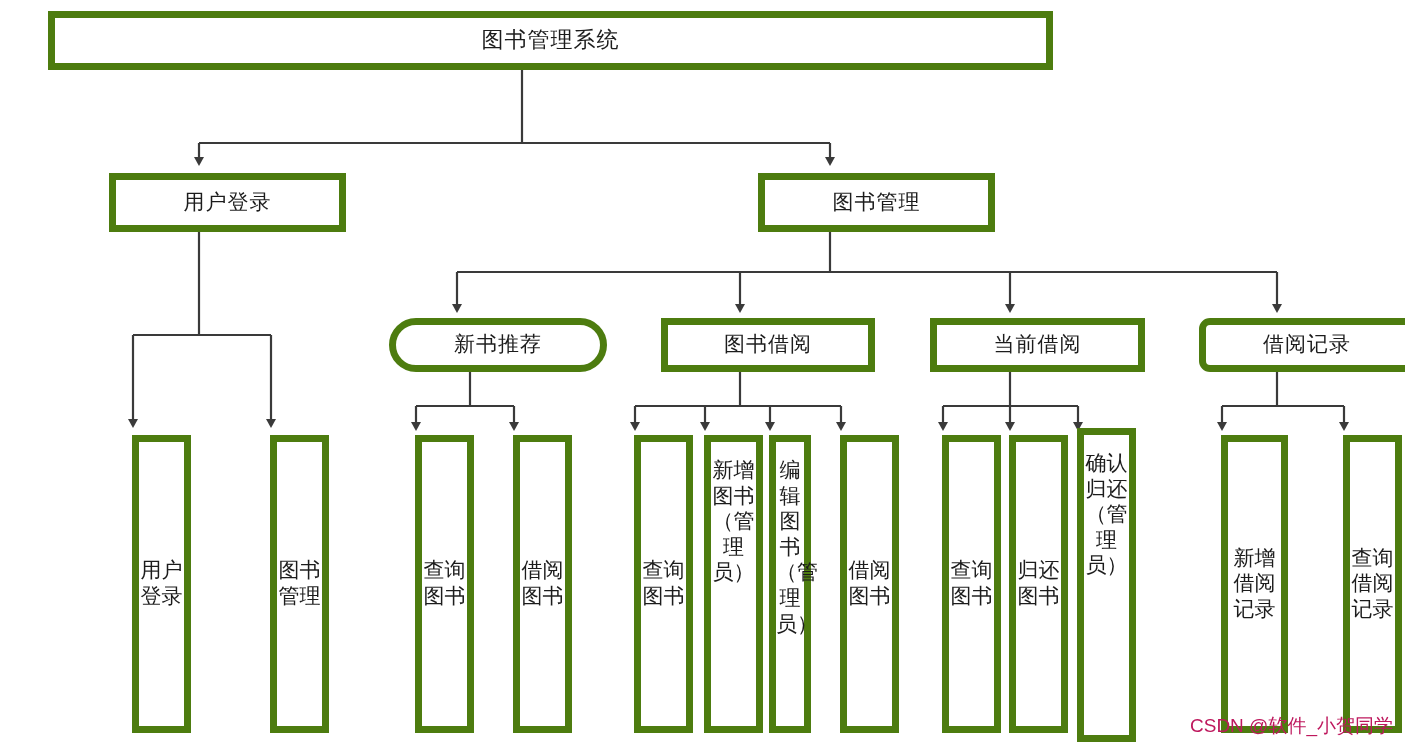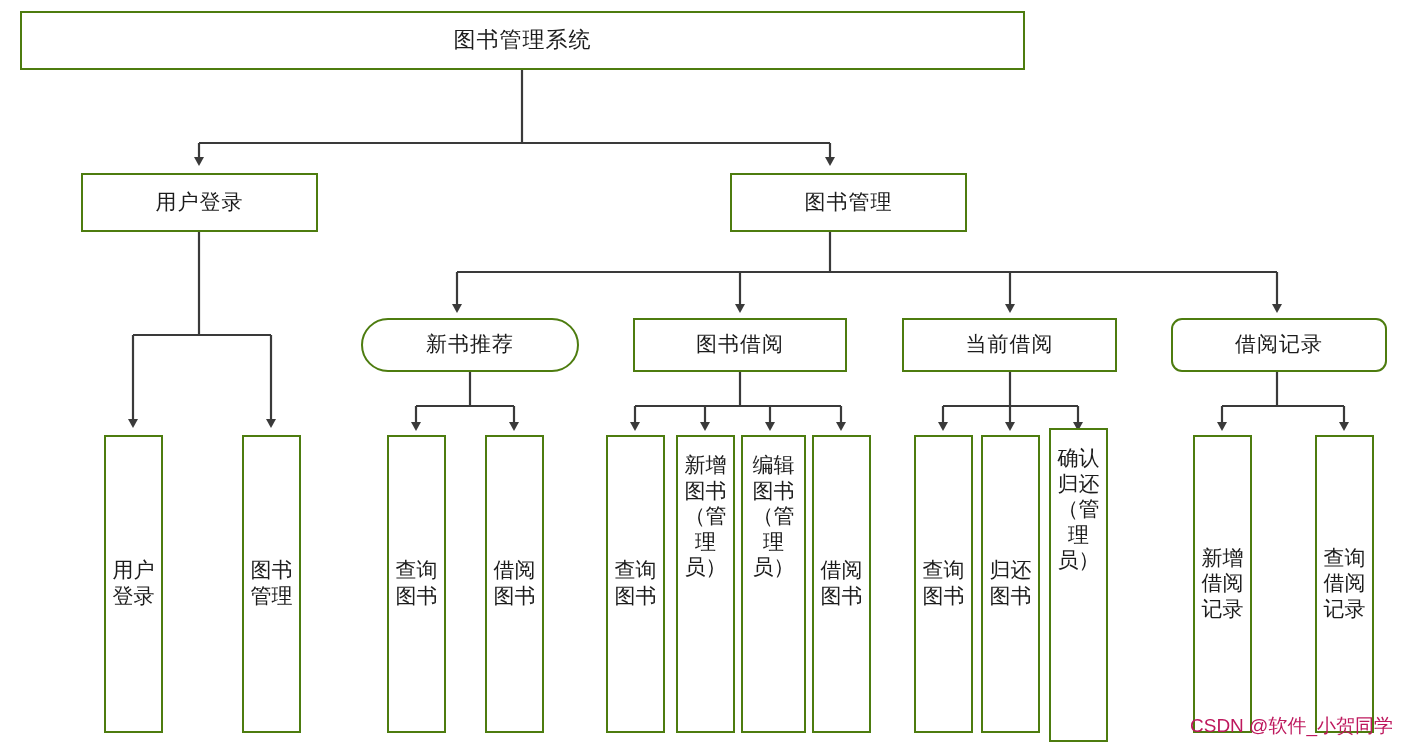--- a/index.html
+++ b/index.html
@@ -22,26 +22,27 @@
     position: absolute;
     left: 0;
     top: 0;
     width: 1405px;
     height: 747px;
     pointer-events: none;
   }
   .node {
     position: absolute;
     box-sizing: border-box;
-    border: 2px solid #4d7c0f;
+    border: 7px solid #4d7c0f;
     background: #ffffff;
     display: flex;
     align-items: center;
     justify-content: center;
     color: #1c1c1c;
+    margin-left: 28px;
   }
   
   .node.h {
     font-size: 21px;
     letter-spacing: 1px;
     line-height: 1.2;
     text-align: center;
   }
   .node.root {
     font-size: 22px;
@@ -169,38 +170,38 @@
   <div class="node v" style="left:485px; top:435px; width:59px; height:298px;">
     <span class="vtext">借阅图书</span>
   </div>
 
   <div class="node v" style="left:606px; top:435px; width:59px; height:298px;">
     <span class="vtext">查询图书</span>
   </div>
   <div class="node v tall" style="left:676px; top:435px; width:59px; height:298px;">
     <span class="vtext">新增图书（管理员）</span>
   </div>
-  <div class="node v tall" style="left:741px; top:435px; width:65px; height:298px;">
+  <div class="node v tall" style="left:741px; top:435px; width:42px; height:298px;">
     <span class="vtext">编辑图书（管理员）</span>
   </div>
   <div class="node v" style="left:812px; top:435px; width:59px; height:298px;">
     <span class="vtext">借阅图书</span>
   </div>
 
   <div class="node v" style="left:914px; top:435px; width:59px; height:298px;">
     <span class="vtext">查询图书</span>
   </div>
   <div class="node v" style="left:981px; top:435px; width:59px; height:298px;">
     <span class="vtext">归还图书</span>
   </div>
   <div class="node v tall" style="left:1049px; top:428px; width:59px; height:314px;">
     <span class="vtext">确认归还（管理员）</span>
   </div>
 
-  <div class="node v" style="left:1193px; top:435px; width:59px; height:298px;">
+  <div class="node v" style="left:1193px; top:435px; width:67px; height:298px;">
     <span class="vtext">新增借阅记录</span>
   </div>
   <div class="node v" style="left:1315px; top:435px; width:59px; height:298px;">
     <span class="vtext">查询借阅记录</span>
   </div>
 
   <div class="watermark">CSDN @软件_小贺同学</div>
 
 </div>
 

